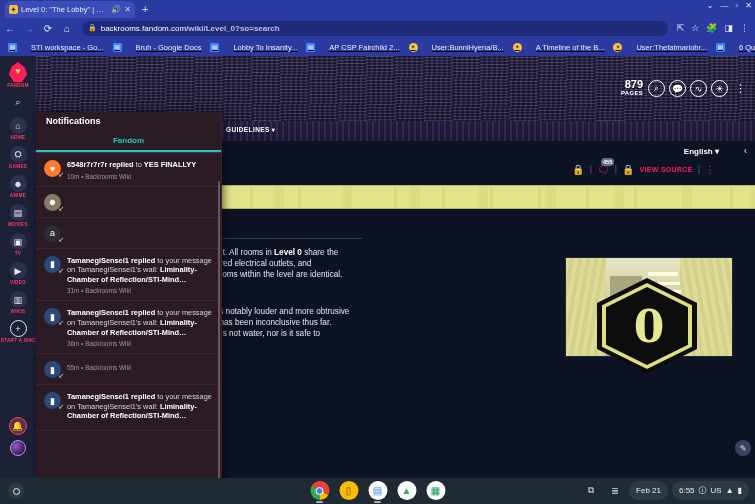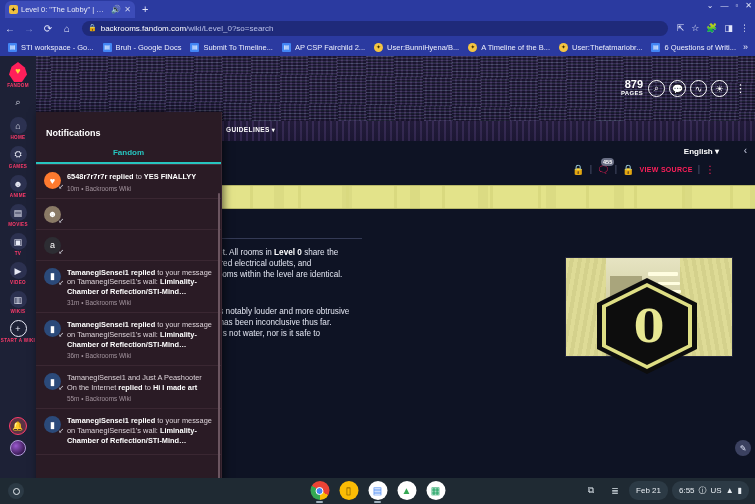--- a/index.html
+++ b/index.html
@@ -32,27 +32,27 @@
   
   .toolbar { position: relative; height: 20px; background: #2b3aa0; display: flex; align-items: center; padding: 0 4px; gap: 7px; }
   .navbtn { font-size: 10px; color: #e4e7fb; width: 12px; text-align: center; }
   .navbtn.dim { color: #7f8cd0; }
   .omnibox {
     flex: 1; height: 15px; background: #1f2a7a; border-radius: 8px;
     display: flex; align-items: center; padding: 0 6px; gap: 4px; margin: 0 2px;
   }
   .omnibox .lock { font-size: 7px; color: #cdd3f5; }
   .omnibox .url { font-size: 8px; color: #ffffff; white-space: nowrap; overflow: hidden; }
-  .omnibox .url .path { color: #b9c0e8; }
+  .omnibox .url .path { color: #b9c0e8; font-weight: bold; }
   .tbicons { display: flex; gap: 7px; align-items: center; padding-right: 2px; }
   .tbicons span { font-size: 9px; color: #e4e7fb; }
 
   
   .bookmarks { height: 18px; background: #2b3aa0; display: flex; align-items: center; padding: 0 4px; gap: 1px; overflow: hidden; }
-  .bm { display: flex; align-items: center; gap: 4px; padding: 1px 4px; border-radius: 3px; flex: none; }
+  .bm { display: flex; align-items: center; gap: 14px; padding: 1px 4px; border-radius: 3px; flex: none; text-decoration: underline; }
   .bm .bmicon { width: 9px; height: 9px; border-radius: 1px; flex: none;
      display:flex;align-items:center;justify-content:center;font-size:6px;line-height:1; }
   .bm .bmicon.doc { background: #4285f4; color: #fff; }
   .bm .bmicon.fan { background: #f5c542; color: #3a2a00; border-radius: 50%; }
   .bm .bmlabel { font-size: 7.5px; color: #eceefc; white-space: nowrap; }
   .bmoverflow { margin-left: auto; font-size: 9px; color: #eceefc; padding-right: 3px; }
 
   
   .viewport { position: absolute; left: 0; top: 56px; width: 755px; height: 422px; background: #0e1324; overflow: hidden; }
 
@@ -153,21 +153,21 @@
      background: linear-gradient(180deg,#c9c59b,#a9a57a); }
 
   
   .helpfab { position: absolute; right: 4px; bottom: 22px; width: 16px; height: 16px; border-radius: 50%;
      background: #3b4160; color: #dfe3f7; font-size: 8px; display: flex; align-items: center; justify-content: center; }
 
   
   .notif { position: absolute; left: 36px; top: 56px; width: 186px; height: 430px;
      background: #2a1b25; border-right: 1px solid #3a2732; z-index: 20; overflow: hidden;
      box-shadow: 2px 0 8px rgba(0,0,0,.55); }
-  .notif .nhead { padding: 16px 10px 6px 10px; font-size: 9px; font-weight: bold; color: #fff; }
+  .notif .nhead { padding: 4px 10px 6px 10px; font-size: 9px; font-weight: bold; color: #fff; }
   .ntabs { display: flex; border-bottom: 1px solid #4a3340; }
   .ntab { flex: 1; text-align: center; font-size: 8px; padding: 4px 0 5px 0; color: #c9bcc5; }
   .ntab.active { color: #27c5c0; border-bottom: 2px solid #27c5c0; font-weight: bold; }
   .nlist { height: 390px; overflow: hidden; position: relative; }
   .nitem { display: flex; gap: 6px; padding: 7px 8px 6px 8px; border-bottom: 1px solid #3a2732; }
   .nava { width: 17px; height: 17px; border-radius: 50%; flex: none; position: relative;
      display: flex; align-items: center; justify-content: center; font-size: 9px; color: #fff; }
   .nava .cursor { position: absolute; right: -3px; bottom: -2px; font-size: 7px; color: #cfcfd8; transform: scaleX(-1); }
   .ntext { flex: 1; }
   .nmsg { font-size: 7.4px; color: #ded5db; line-height: 9.6px; }
@@ -241,21 +241,21 @@
       <div class="bm">
           <span class="bmicon doc">▤</span>
           <span class="bmlabel">STI workspace - Go...</span>
         </div>
       <div class="bm">
           <span class="bmicon doc">▤</span>
           <span class="bmlabel">Bruh - Google Docs</span>
         </div>
       <div class="bm">
           <span class="bmicon doc">▤</span>
-          <span class="bmlabel">Submit To Timeline...</span>
+          <span class="bmlabel">Lobby To Insanity...</span>
         </div>
       <div class="bm">
           <span class="bmicon doc">▤</span>
           <span class="bmlabel">AP CSP Fairchild 2...</span>
         </div>
       <div class="bm">
           <span class="bmicon fan">✦</span>
           <span class="bmlabel">User:BunniHyena/B...</span>
         </div>
       <div class="bm">
@@ -434,21 +434,20 @@
           <div class="nitem">
             <div class="nava" style="background:#2b4a7a">▮<span class="cursor">➘</span></div>
             <div class="ntext">
               <div class="nmsg"><b>TamanegiSensei1 replied</b> to your message on TamanegiSensei1's wall: <b>Liminality-Chamber of Reflection/STI-Mind…</b></div>
               <div class="nmeta">36m • Backrooms Wiki</div>
             </div>
           </div>
           <div class="nitem">
             <div class="nava" style="background:#2b4a7a">▮<span class="cursor">➘</span></div>
             <div class="ntext">
-              <div class="nmsg">TamanegiSensei1 and Just A Peashooter On the Internet <b>replied</b> to <b>Hi I made art</b></div>
               <div class="nmeta">55m • Backrooms Wiki</div>
             </div>
           </div>
           <div class="nitem">
             <div class="nava" style="background:#2b4a7a">▮<span class="cursor">➘</span></div>
             <div class="ntext">
               <div class="nmsg"><b>TamanegiSensei1 replied</b> to your message on TamanegiSensei1's wall: <b>Liminality-Chamber of Reflection/STI-Mind…</b></div>
               <div class="nmeta"></div>
             </div>
           </div>

